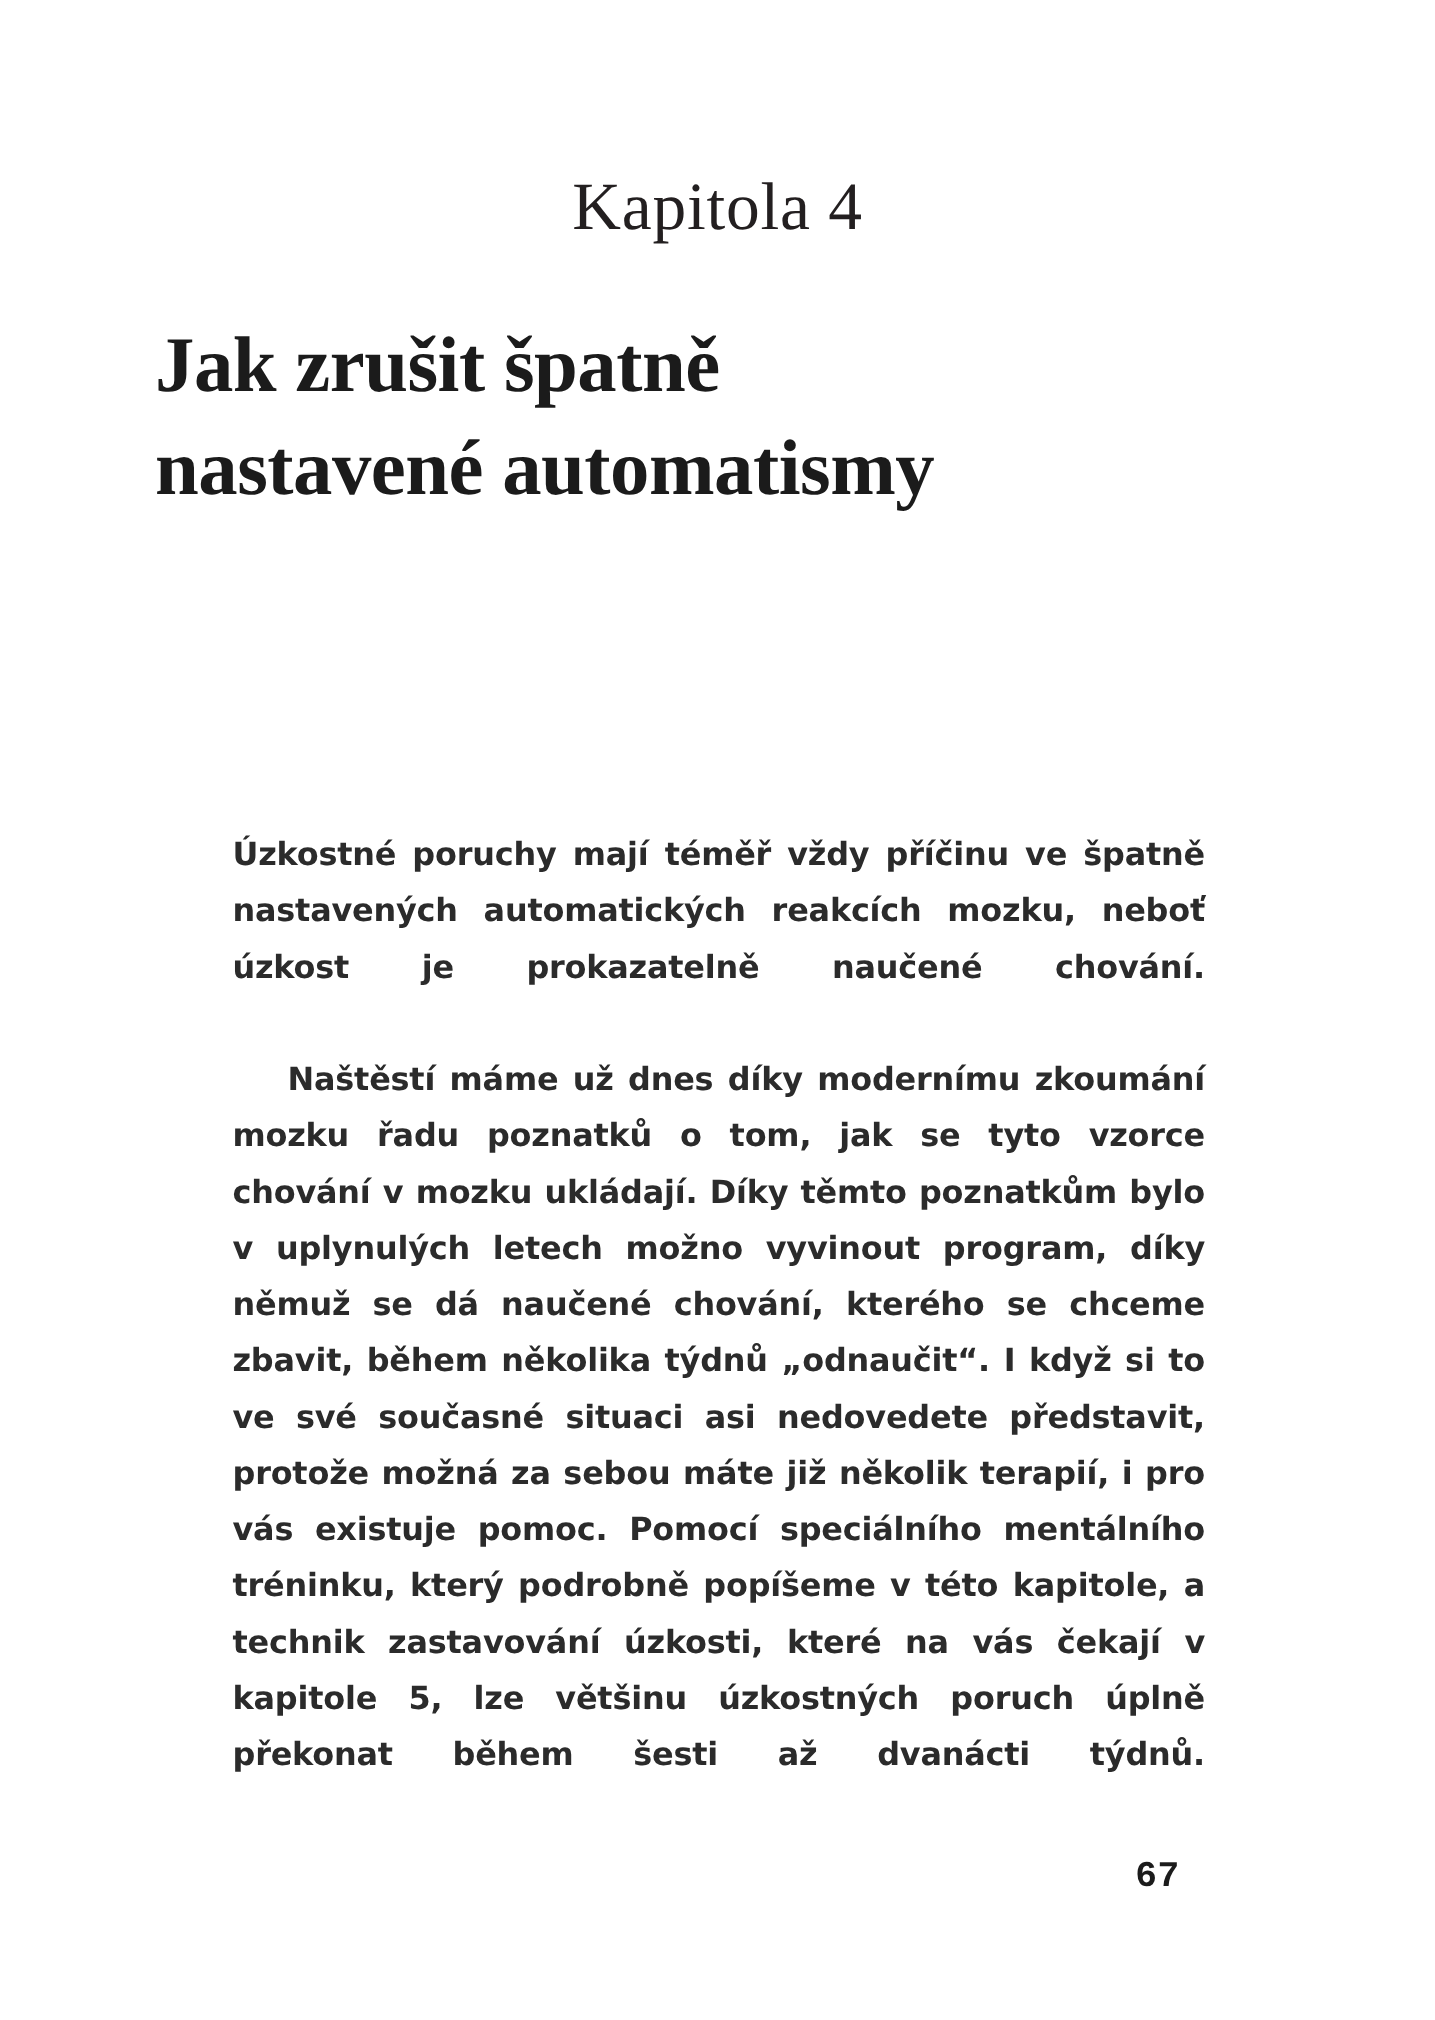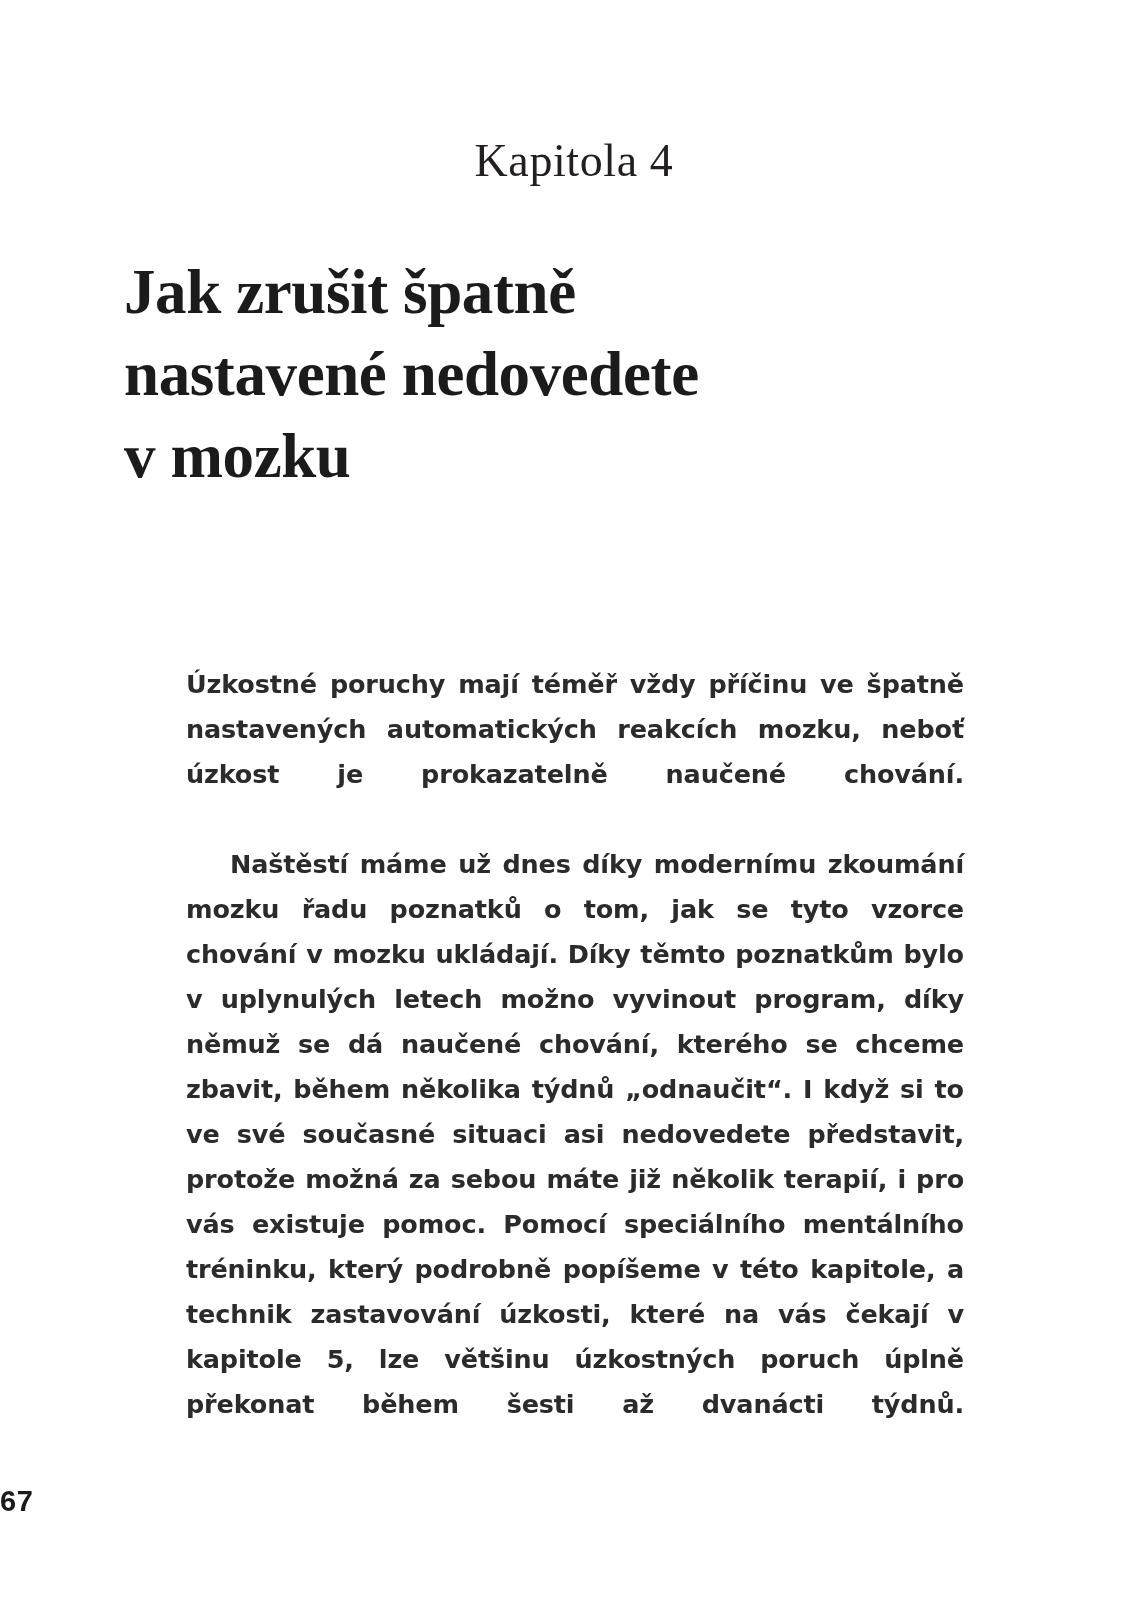--- a/index.html
+++ b/index.html
@@ -21,21 +21,21 @@
 
   
   .chapter-label {
     position: absolute;
     top: 138px;
     left: 0;
     width: 1148px;
     text-align: center;
     font-family: "Liberation Serif", "DejaVu Serif", serif;
     font-weight: 300;
-    font-size: 46px;
+    font-size: 54px;
     line-height: 1.0;
     letter-spacing: 0.6px;
     color: #231f20;
   }
 
   
   .chapter-title {
     position: absolute;
     top: 252px;
     left: 124px;
@@ -88,40 +88,39 @@
     display: inline-block;
     width: 100%;
   }
 
   
   .folio {
     position: absolute;
     top: 1487px;
     left: 0;
     width: 944px;
-    text-align: left;
-    font-family: Liberation Sans, sans-serif;
+    text-align: right;
+    font-family: Liberation Mono, monospace;
     font-weight: bold;
     font-size: 29px;
     line-height: 1;
     color: #1b1b1b;
     letter-spacing: 0.5px;
   }
 </style>
 </head>
 <body>
 
 <div class="page">
 
   <div class="chapter-label">Kapitola 4</div>
 
   <h1 class="chapter-title">
     <span class="tline">Jak zrušit špatně</span>
-    <span class="tline">nastavené nedovedete</span>
-    <span class="tline">v mozku</span>
+    <span class="tline">nastavené automatismy</span>
   </h1>
 
   <div class="body-block">
     <p class="body-par">Úzkostné poruchy mají téměř vždy příčinu ve špatně nastavených automatických reakcích mozku, neboť úzkost je prokazatelně naučené chování.</p>
     <p class="body-par indented">Naštěstí máme už dnes díky modernímu zkoumání mozku řadu poznatků o tom, jak se tyto vzorce chování v mozku ukládají. Díky těmto poznatkům bylo v uplynulých letech možno vyvinout program, díky němuž se dá naučené chování, kterého se chceme zbavit, během několika týdnů „odnaučit“. I když si to ve své současné situaci asi nedovedete představit, protože možná za sebou máte již několik terapií, i pro vás existuje pomoc. Pomocí speciálního mentálního tréninku, který podrobně popíšeme v této kapitole, a technik zastavování úzkosti, které na vás čekají v kapitole 5, lze většinu úzkostných poruch úplně překonat během šesti až dvanácti týdnů.</p>
   </div>
 
   <div class="folio">67</div>
 
 </div>

